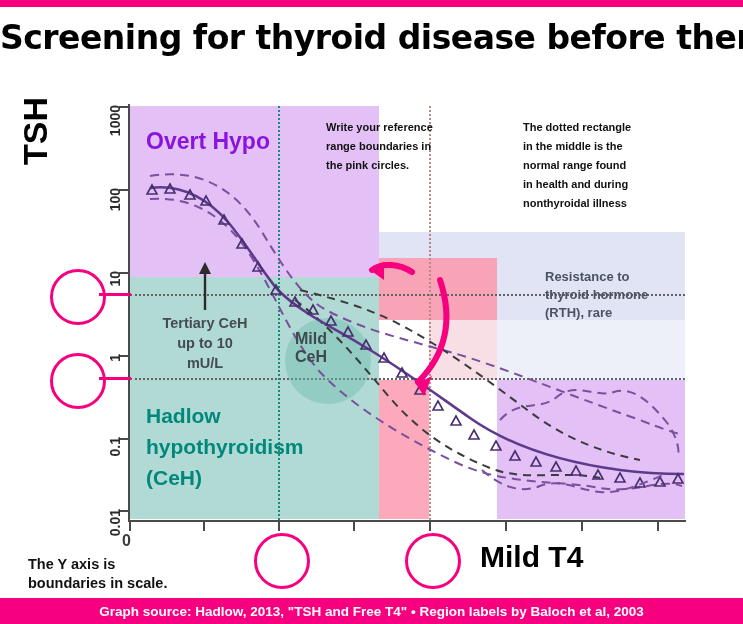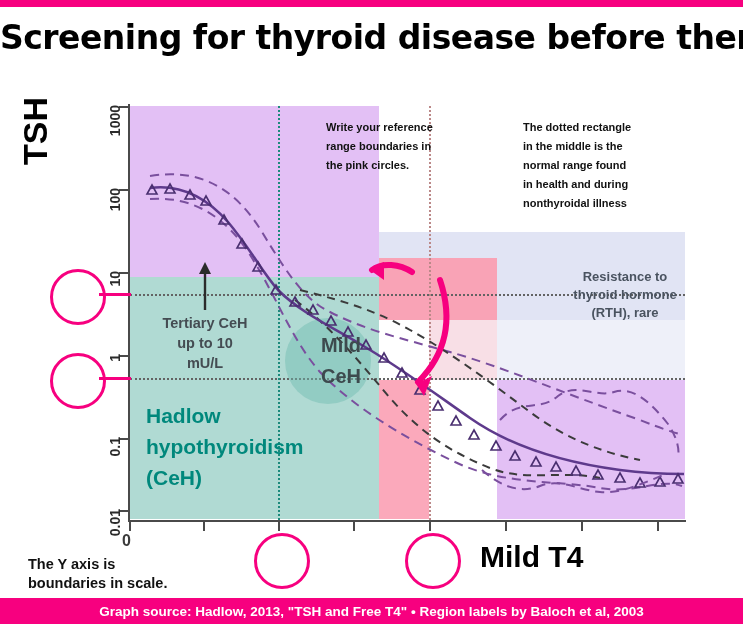--- a/index.html
+++ b/index.html
@@ -53,24 +53,24 @@
   .r-lightpink{left:429px;top:320px;width:68px;height:60px;background:#f8dfe6;}
   .dotted-h{position:absolute;height:0;border-top:2px dotted #636363;}
   .dotted-v{position:absolute;width:0;border-left:2px dotted #1c8a7c;}
 
   
   .lbl{position:absolute;white-space:pre-line;}
   .lbl-overt-hypo{left:146px;top:128px;font-size:23px;font-weight:bold;color:#8a14dd;}
   .lbl-overt-hyper{left:512px;top:382px;font-size:23px;font-weight:bold;color:#8a14dd;}
   .lbl-ceh{left:146px;top:400px;font-size:21px;font-weight:bold;color:#00887c;line-height:31px;}
   .lbl-tertiary{left:140px;top:313px;width:130px;text-align:center;font-size:14.5px;font-weight:bold;color:#444c52;line-height:20px;}
-  .lbl-mild{left:295px;top:330px;width:66px;text-align:right;font-size:20px;font-weight:bold;color:#3d4a4e;line-height:31px;}
+  .lbl-mild{left:295px;top:330px;width:66px;text-align:left;font-size:16px;font-weight:bold;color:#3d4a4e;line-height:18px;}
   .mild-circle{position:absolute;left:285px;top:318px;width:86px;height:86px;border-radius:50%;background:rgba(110,186,176,.45);}
   .lbl-sub{left:416px;top:257px;font-size:17px;font-weight:bold;color:#f7007f;line-height:24px;}
-  .lbl-rth{left:545px;top:268px;width:160px;text-align:center;font-size:13px;font-weight:bold;color:#4a5360;line-height:18px;}
+  .lbl-rth{left:545px;top:268px;width:160px;text-align:left;font-size:13px;font-weight:bold;color:#4a5360;line-height:18px;}
 
   
   .note{position:absolute;font-size:11px;font-weight:bold;color:#111;line-height:19px;white-space:pre-line;}
   .note-write{left:326px;top:118px;}
   .note-dotted{left:523px;top:118px;}
   .note-log{left:28px;top:555px;font-size:14.5px;}
 
   
   .tsh-label{
     position:absolute;left:16px;top:165px;
@@ -200,20 +200,21 @@
   <div class="xtick" style="left:353px;"></div>
   <div class="xtick" style="left:429px;"></div>
   <div class="xtick" style="left:505px;"></div>
   <div class="xtick" style="left:581px;"></div>
   <div class="xtick" style="left:657px;"></div>
 
   <div class="tsh-label">TSH</div>
   <div class="ft4-label">Mild T4</div>
   <div class="zero-label">0</div>
 
+  <div class="lbl lbl-overt-hypo">Overt Hypo</div>
   <div class="lbl lbl-ceh">Hadlow
 hypothyroidism
 (CeH)</div>
   <div class="lbl lbl-rth">Resistance to
 thyroid hormone
 (RTH), rare</div>
   <div class="lbl lbl-tertiary">Tertiary CeH
 up to 10
 mU/L</div>
   <div class="lbl lbl-mild">Mild

